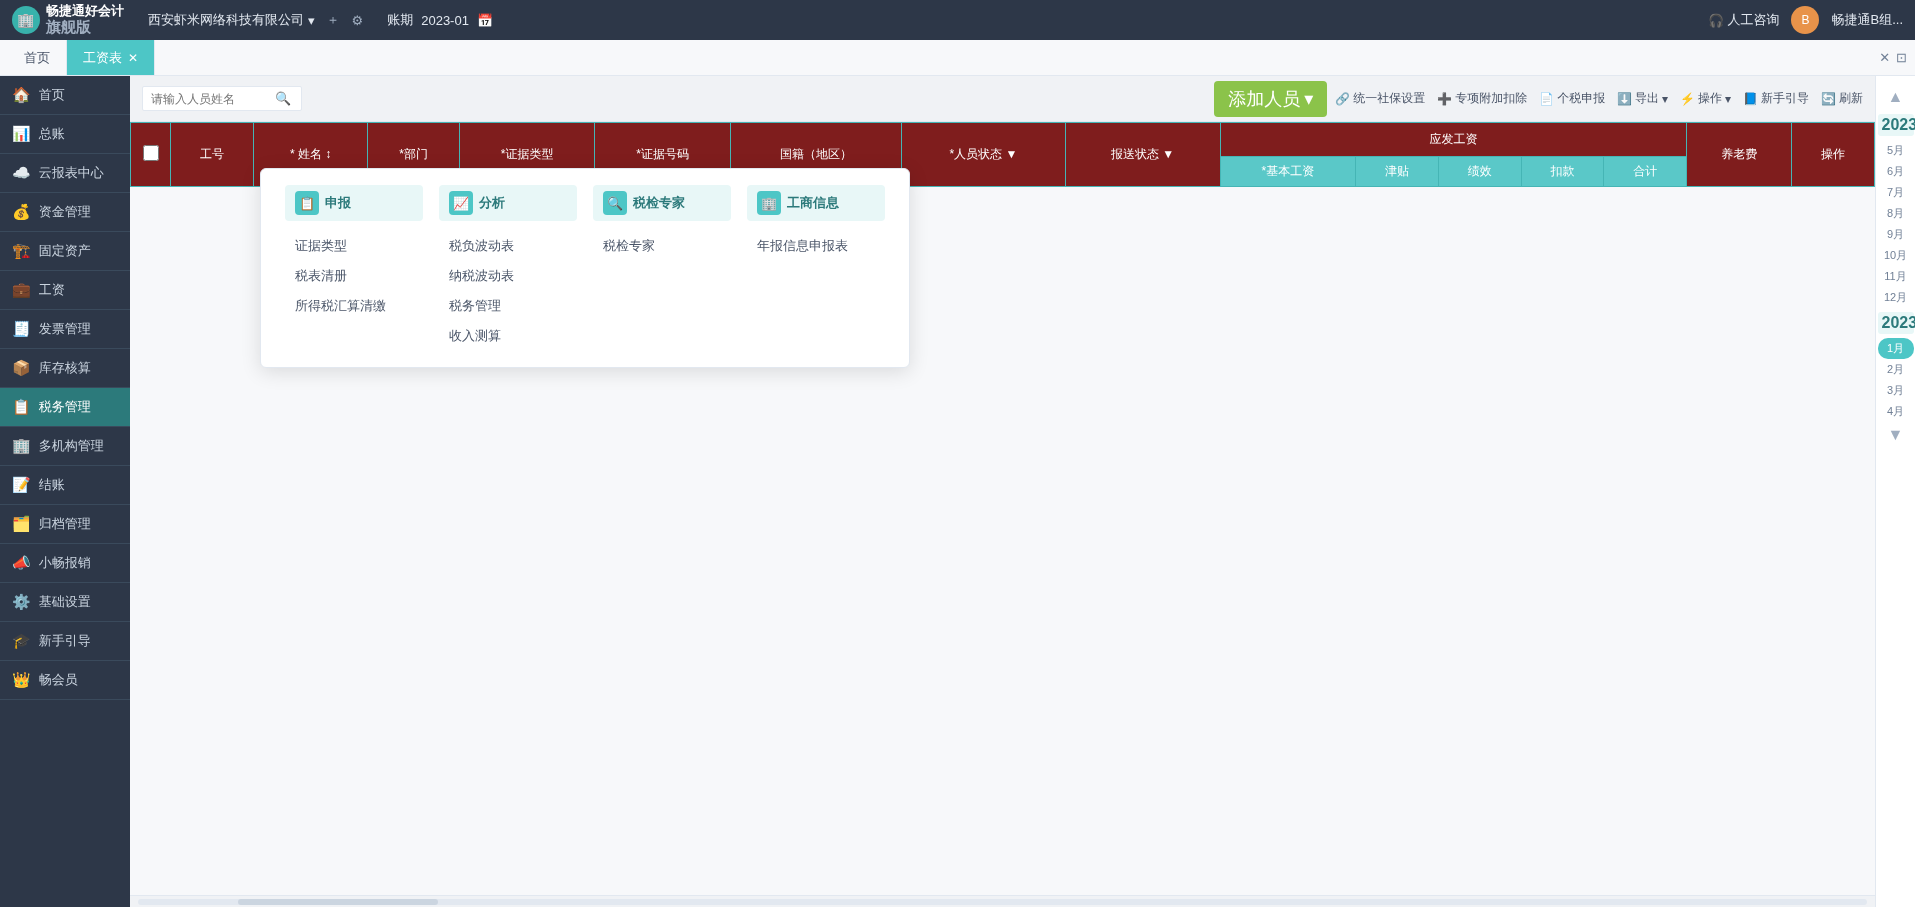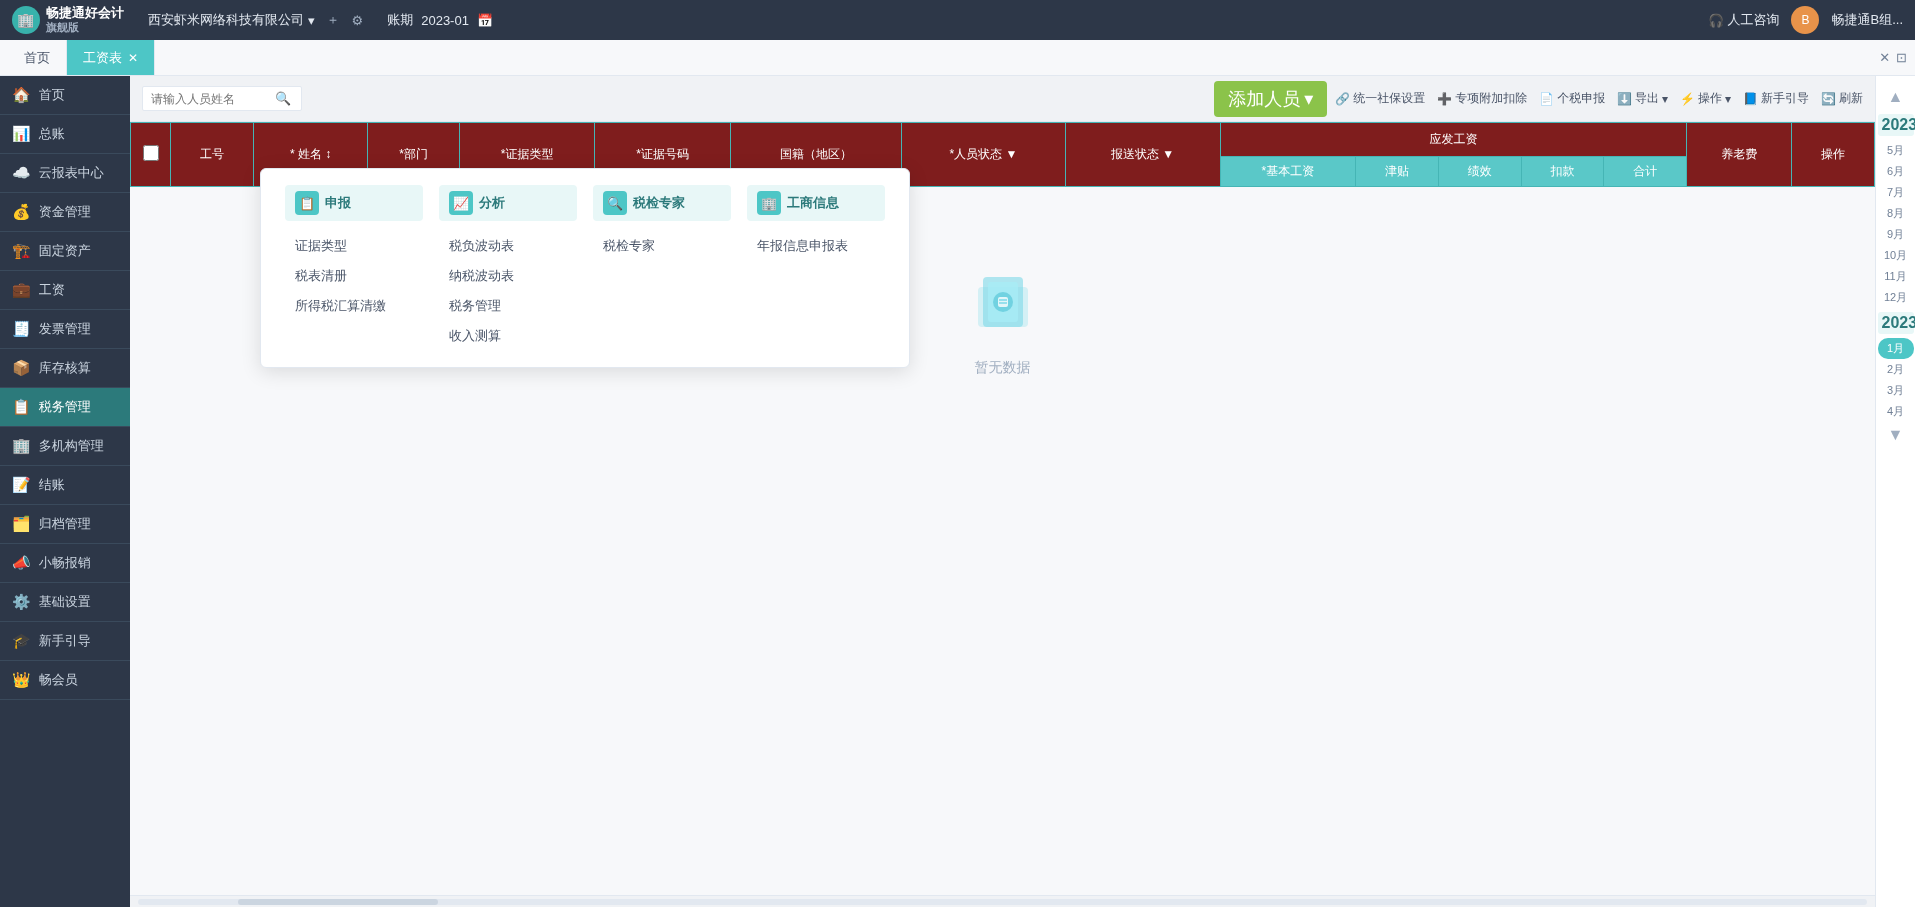--- a/index.html
+++ b/index.html
@@ -24,21 +24,21 @@
       font-weight: bold;
     }
     .logo-icon {
       width: 28px; height: 28px;
       background: #38b2ac;
       border-radius: 50%;
       display: flex; align-items: center; justify-content: center;
       color: white; font-size: 14px;
     }
     .logo-text { color: #fff; font-size: 13px; line-height: 1.2; }
-    .logo-sub { color: #a0aec0; font-size: 11px; }
+    .logo-sub { color: #a0aec0; font-size: 15px; }
     .company-selector {
       display: flex; align-items: center; gap: 4px;
       color: #e2e8f0; font-size: 13px; margin-left: 16px;
       cursor: pointer;
     }
     .period-info {
       display: flex; align-items: center; gap: 4px;
       color: #e2e8f0; font-size: 13px; margin-left: 16px;
     }
     .top-right {
@@ -528,34 +528,20 @@
             <th>津贴</th>
             <th>绩效</th>
             <th>扣款</th>
             <th>合计</th>
           </tr>
         </thead>
         <tbody>
         </tbody>
       </table>
 
-      <div class="empty-state">
-        <div class="empty-icon">
-          <svg viewBox="0 0 80 80" fill="none" xmlns="http://www.w3.org/2000/svg">
-            <rect x="15" y="20" width="50" height="40" rx="4" fill="#b2e8f0" opacity="0.5"></rect>
-            <rect x="20" y="10" width="40" height="50" rx="4" fill="#7dd8e8" opacity="0.6"></rect>
-            <rect x="25" y="15" width="30" height="40" rx="3" fill="#a8ecf5" opacity="0.8"></rect>
-            <circle cx="40" cy="35" r="10" fill="#5bc8d8" opacity="0.7"></circle>
-            <rect x="35" y="30" width="10" height="10" rx="2" fill="#fff" opacity="0.8"></rect>
-            <line x1="36" y1="33" x2="44" y2="33" stroke="#7dd8e8" stroke-width="1.5"></line>
-            <line x1="36" y1="36" x2="44" y2="36" stroke="#7dd8e8" stroke-width="1.5"></line>
-          </svg>
-        </div>
-        <div class="empty-text">暂无数据</div>
-      </div>
 
       <div class="dropdown-overlay">
 
         <div class="dropdown-col">
           <div class="dropdown-col-header">
             <div class="col-icon">📋</div>
             <span>申报</span>
           </div>
           <div class="dropdown-menu-item">证据类型</div>
           <div class="dropdown-menu-item">税表清册</div>

